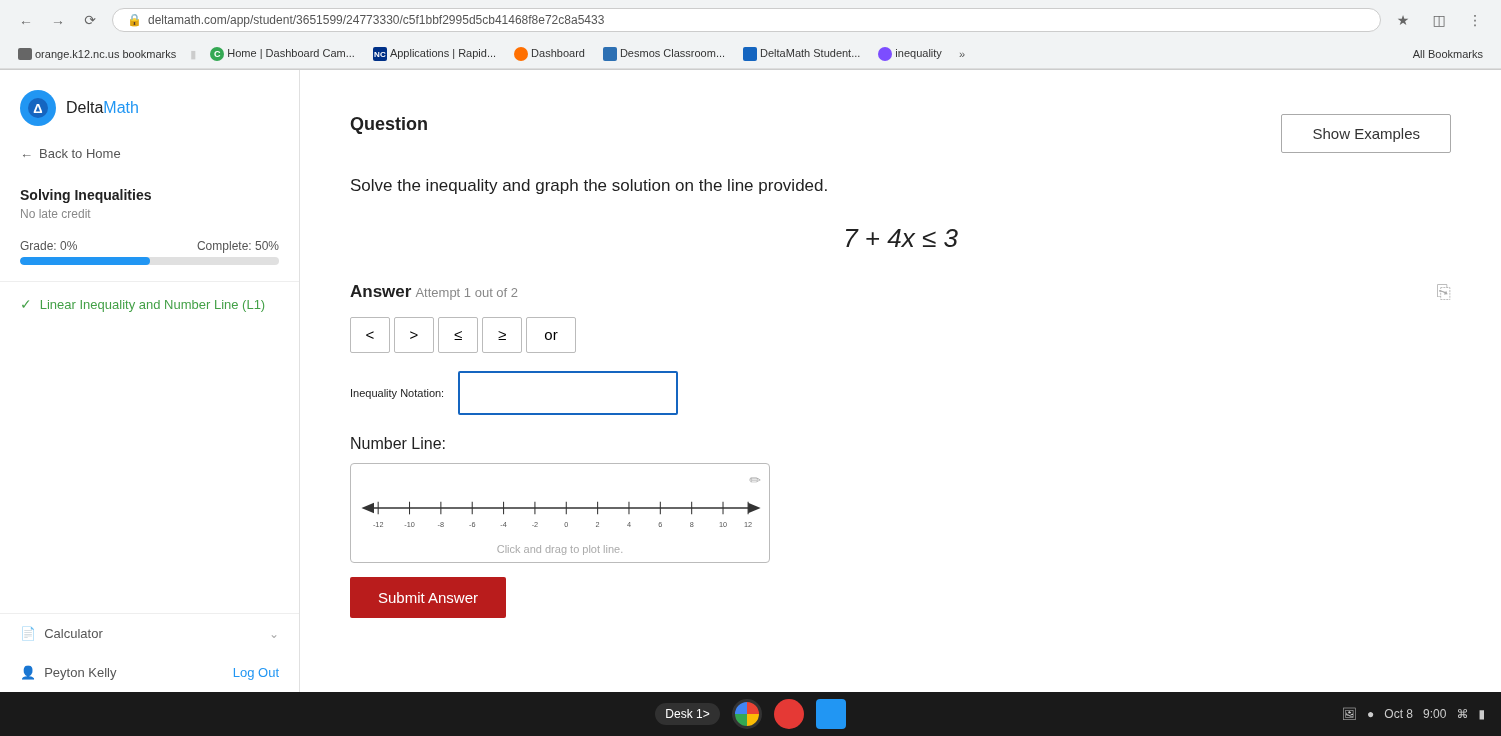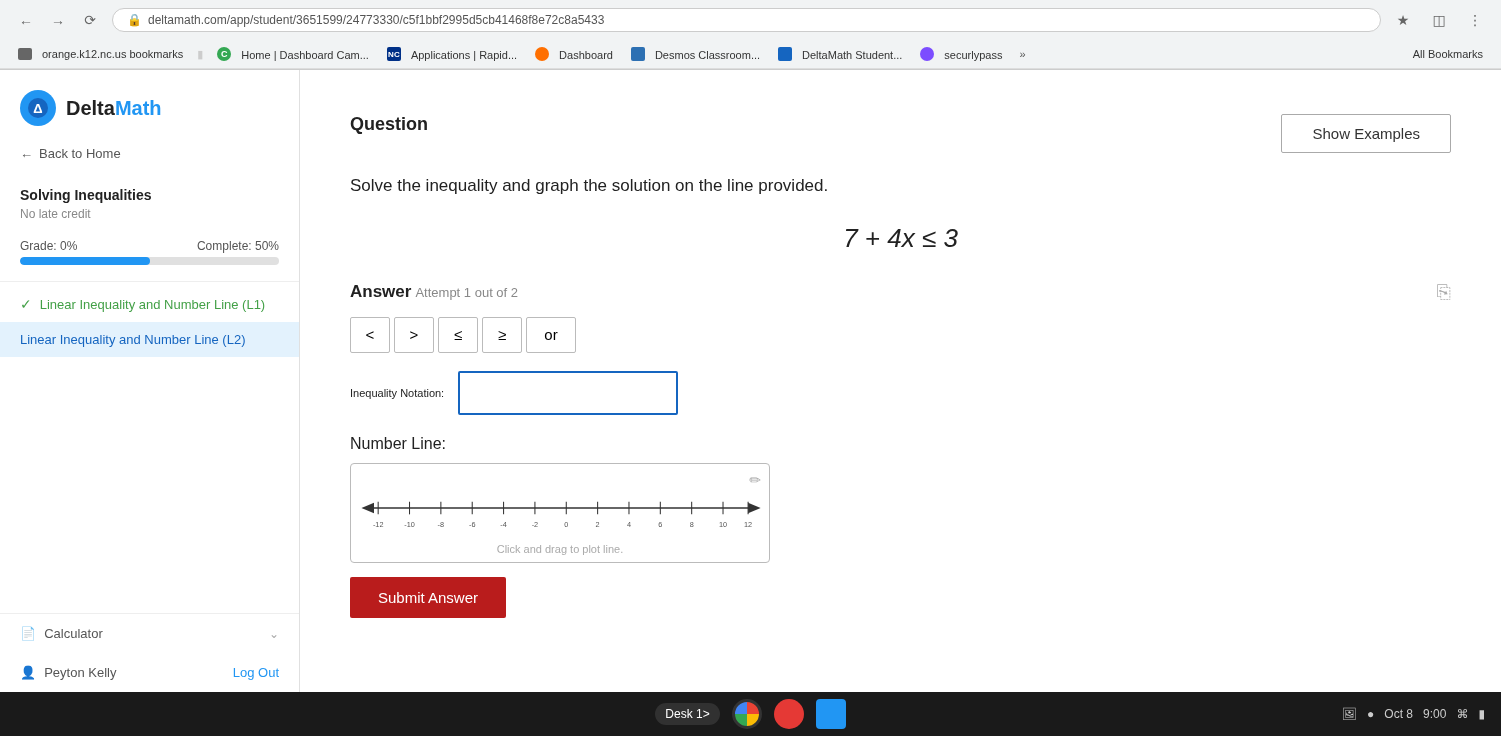--- a/index.html
+++ b/index.html
@@ -61,22 +61,22 @@
       align-items: center;
       padding: 4px 12px;
       gap: 6px;
       background: #f1f3f4;
       border-bottom: 1px solid #ddd;
       font-size: 11px;
       overflow: hidden;
     }
     .bookmark-item {
       display: flex;
-      align-items: flex-end;
-      gap: 10px;
+      align-items: flex-start;
+      gap: 3px;
       padding: 3px 6px;
       border-radius: 4px;
       cursor: pointer;
       white-space: nowrap;
       color: #333;
       font-size: 11px;
     }
     .bookmark-icon {
       width: 14px;
       height: 14px;
@@ -116,22 +116,22 @@
       background: #2196f3;
       border-radius: 50%;
       display: flex;
       align-items: center;
       justify-content: center;
       color: white;
       font-size: 16px;
       font-weight: bold;
     }
     .logo-text {
-      font-size: 20px;
-      font-weight: bold;
+      font-size: 16px;
+      font-weight: normal;
       color: #333;
     }
     .logo-text span { color: #2196f3; }
     .back-link {
       display: flex;
       align-items: center;
       gap: 6px;
       padding: 10px 20px;
       color: #555;
       font-size: 13px;
@@ -447,21 +447,21 @@
     <span class="bookmark-item">
       <span class="bookmark-icon" style="background:#2d70b3;width:14px;height:14px;border-radius:2px;"></span>
       <span>Desmos Classroom...</span>
     </span>
     <span class="bookmark-item">
       <span class="bookmark-icon" style="background:#1565c0;width:14px;height:14px;border-radius:2px;"></span>
       <span>DeltaMath Student...</span>
     </span>
     <span class="bookmark-item">
       <span class="bookmark-icon" style="background:#7c4dff;width:14px;height:14px;border-radius:50%;"></span>
-      <span>securlypass</span>
+      <span>inequality</span>
     </span>
     <span class="bookmark-sep" style="cursor:pointer;color:#555;">&nbsp;»&nbsp;</span>
     <span style="flex:1"></span>
     <span class="bookmark-item">
       <span>All Bookmarks</span>
     </span>
   </div>
 </div>
 
 <div class="browser-window">
@@ -495,23 +495,20 @@
       <div class="progress-bar-bg">
         <div class="progress-bar-fill" style="width: 50%;"></div>
       </div>
     </div>
 
     <div class="sidebar-divider"></div>
 
     <div class="sidebar-item completed">
       <span class="check-icon">✓</span>
       <span>Linear Inequality and Number Line (L1)</span>
-    </div>
-    <div class="sidebar-item active">
-      <span>Linear Inequality and Number Line (L2)</span>
     </div>
 
     <div class="sidebar-bottom">
       <div class="sidebar-bottom-item">
         <div class="sidebar-bottom-left">
           <span>📄</span>
           <span>Calculator</span>
         </div>
         <span class="sidebar-collapse-arrow">⌄</span>
       </div>

